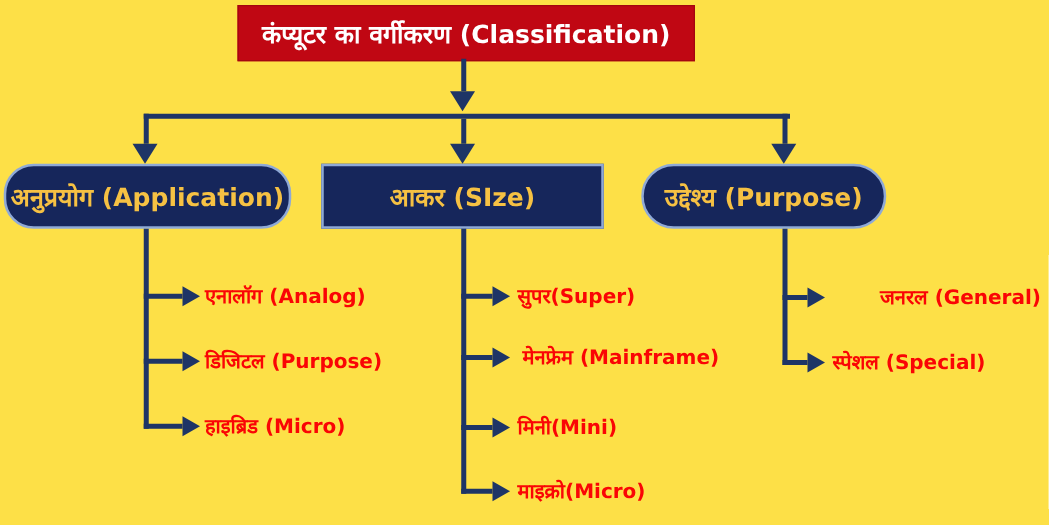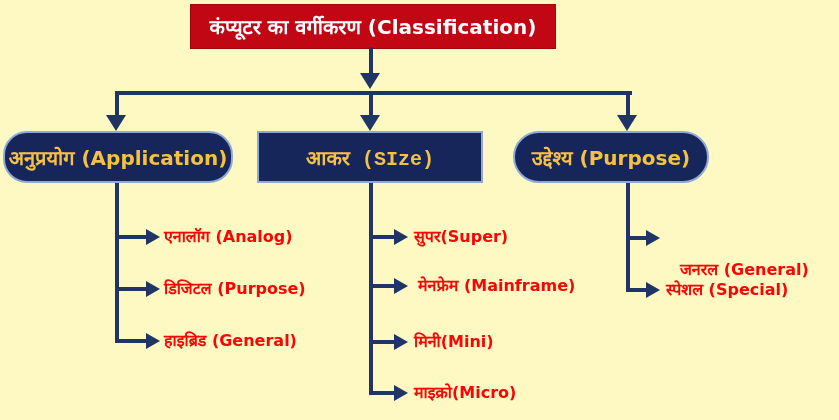--- a/index.html
+++ b/index.html
@@ -1,35 +1,35 @@
 <!DOCTYPE html>
 <html><head>
 <meta charset="utf-8">
 <style>
   html,body{margin:0;padding:0;background:#FFFFFF;}
   #canvas{
-    position:relative;width:839px;height:420px;background:#fef9c3;overflow:hidden;
+    position:relative;width:839px;height:420px;background:#fde047;overflow:hidden;
     font-family:"DejaVu Sans","Liberation Sans",sans-serif;
   }
   
   .title-box{
     position:absolute;left:190px;top:4px;width:364px;height:43px;
     background:#C00713;border:1px solid #A30510;
     display:flex;align-items:center;justify-content:center;
     color:#FFFFFF;font-weight:bold;font-size:20px;white-space:nowrap;
   }
   
   .cat-box{
     position:absolute;top:131px;height:52px;background:#16265B;
     border:2px solid #8FA9D6;box-sizing:border-box;
     display:flex;align-items:center;justify-content:center;
     color:#F6C143;font-weight:bold;font-size:20px;white-space:nowrap;
   }
   .box-app{left:3px;width:230px;border-radius:24px;}
-  .box-size{left:257px;width:226px;font-family:Liberation Mono, monospace;}
+  .box-size{left:257px;width:226px;}
   .box-purpose{left:513px;width:196px;border-radius:26px;}
   
   .vline,.hline{position:absolute;background:#1E3566;}
   .vline{width:4px;}
   .hline{height:4px;}
   .arrow-down{
     position:absolute;width:0;height:0;
     border-left:10px solid transparent;border-right:10px solid transparent;
     border-top:16px solid #1E3566;
   }
@@ -82,21 +82,21 @@
   <div class="hline" style="left:115px;top:235px;width:31px;"></div>
   <div class="arrow-right" style="left:146px;top:229px;"></div>
   <div class="leaf" style="left:164px;top:222px;">एनालॉग (Analog)</div>
 
   <div class="hline" style="left:115px;top:287px;width:31px;"></div>
   <div class="arrow-right" style="left:146px;top:281px;"></div>
   <div class="leaf" style="left:164px;top:274px;">डिजिटल (Purpose)</div>
 
   <div class="hline" style="left:115px;top:339px;width:31px;"></div>
   <div class="arrow-right" style="left:146px;top:333px;"></div>
-  <div class="leaf" style="left:164px;top:326px;">हाइब्रिड (General)</div>
+  <div class="leaf" style="left:164px;top:326px;">हाइब्रिड (Micro)</div>
 
   <div class="vline" style="left:369px;top:183px;height:212px;"></div>
 
   <div class="hline" style="left:369px;top:235px;width:25px;"></div>
   <div class="arrow-right" style="left:394px;top:229px;"></div>
   <div class="leaf" style="left:414px;top:222px;">सुपर(Super)</div>
 
   <div class="hline" style="left:369px;top:284px;width:25px;"></div>
   <div class="arrow-right" style="left:394px;top:278px;"></div>
   <div class="leaf" style="left:418px;top:271px;">मेनफ्रेम (Mainframe)</div>
@@ -106,19 +106,19 @@
   <div class="leaf" style="left:414px;top:327px;">मिनी(Mini)</div>
 
   <div class="hline" style="left:369px;top:391px;width:25px;"></div>
   <div class="arrow-right" style="left:394px;top:385px;"></div>
   <div class="leaf" style="left:414px;top:378px;">माइक्रो(Micro)</div>
 
   <div class="vline" style="left:626px;top:183px;height:109px;"></div>
 
   <div class="hline" style="left:626px;top:236px;width:20px;"></div>
   <div class="arrow-right" style="left:646px;top:230px;"></div>
-  <div class="leaf" style="left:680px;top:223px;margin-top:32px;">जनरल (General)</div>
+  <div class="leaf" style="left:704px;top:223px;">जनरल (General)</div>
 
   <div class="hline" style="left:626px;top:288px;width:20px;"></div>
   <div class="arrow-right" style="left:646px;top:282px;"></div>
   <div class="leaf" style="left:666px;top:275px;">स्पेशल (Special)</div>
 
 </div>
 
 </body></html>

